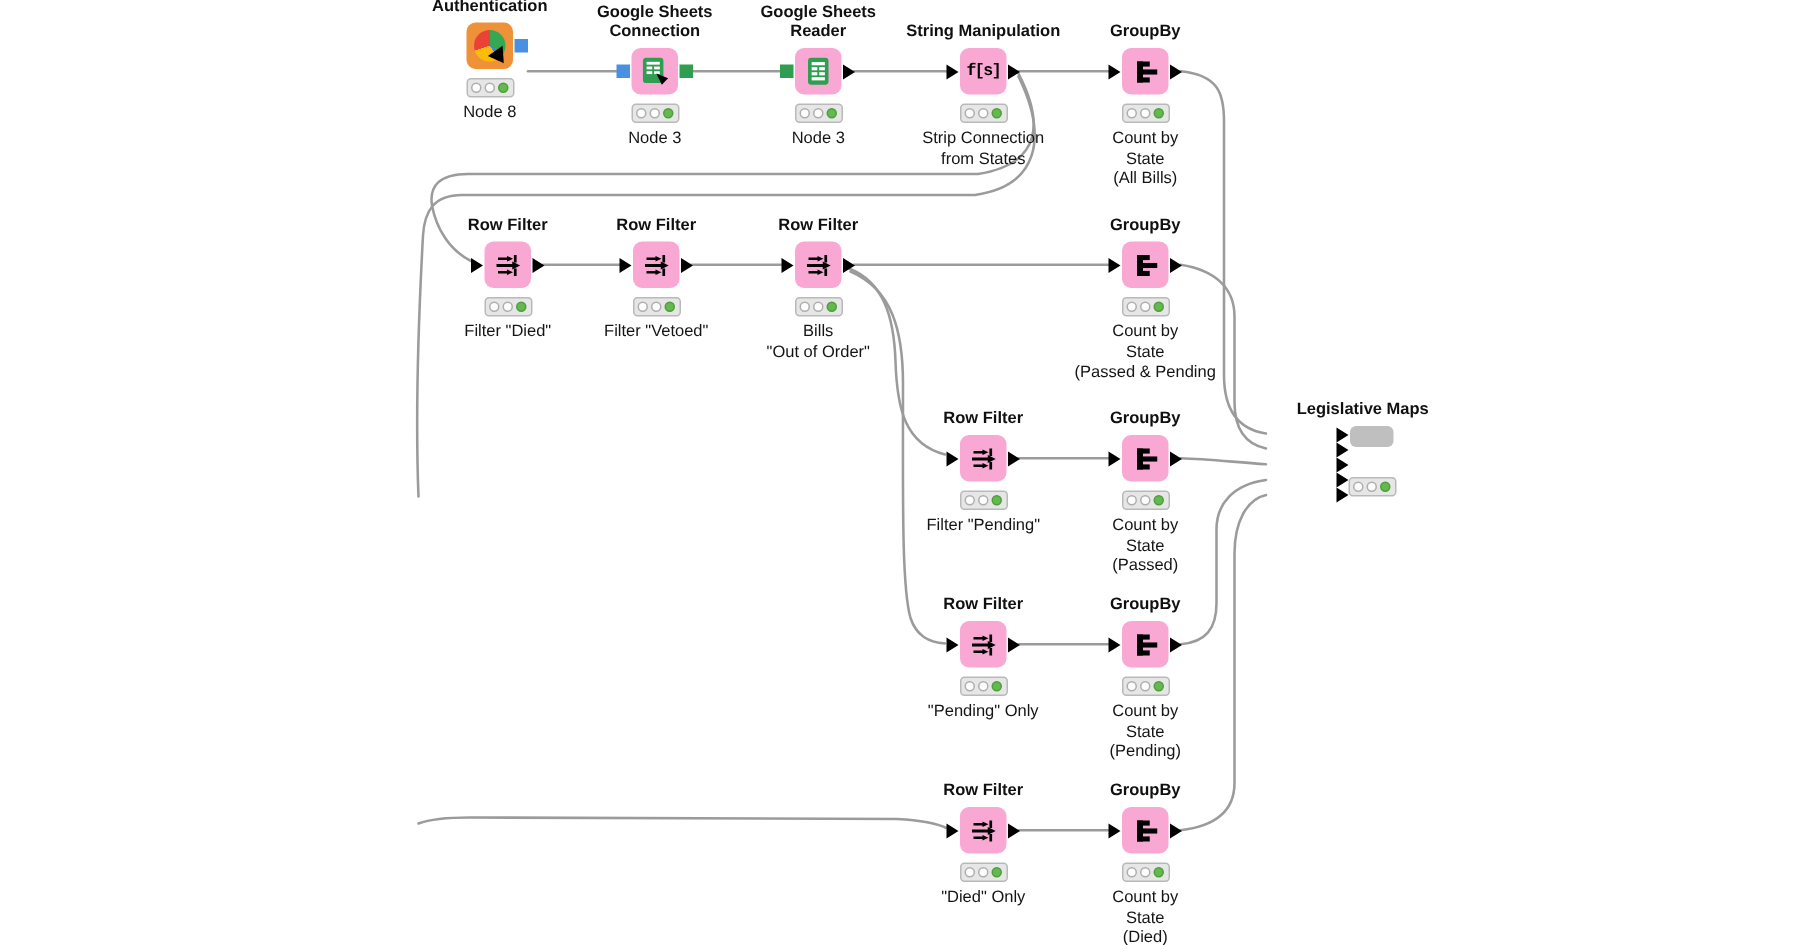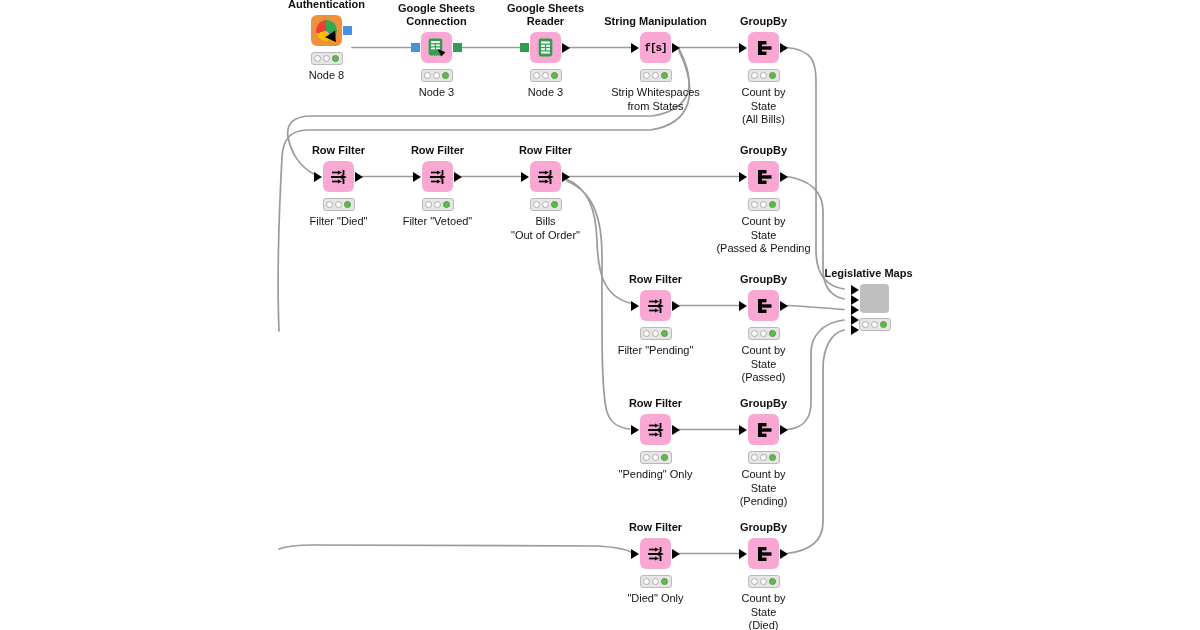--- a/index.html
+++ b/index.html
@@ -155,21 +155,21 @@
   <div class="node yellow" style="left:640px;top:32px">
     <div class="title">String Manipulation</div>
     <span class="fxtext">f[s]</span>
     <span class="port tri in"></span>
     <span class="port tri out"></span>
     <div class="status">
         <i></i>
         <i></i>
         <i class="g"></i>
       </div>
-    <div class="label">Strip Whitespaces
+    <div class="label">Strip Connection
 from States</div>
   </div>
 
   <div class="node yellow" style="left:748px;top:32px">
     <div class="title">GroupBy</div>
     <span class="icon-wrap">
       <svg width="20" height="20" viewBox="0 0 20 20">
         <rect x="4" y="3" width="4" height="14" fill="#000"></rect>
         <rect x="4" y="3" width="8.5" height="3.4" fill="#000"></rect>
         <rect x="4" y="13.6" width="8.5" height="3.4" fill="#000"></rect>
@@ -322,21 +322,21 @@
     <div class="status">
         <i></i>
         <i></i>
         <i class="g"></i>
       </div>
     <div class="label">Count by
 State
 (Passed)</div>
   </div>
 
-  <div class="node meta" style="left:860px;top:284px;width:29px;height:29px">
+  <div class="node meta" style="left:900px;top:284px;width:29px;height:14px">
     <div class="title" style="transform:translateX(-54%);">Legislative Maps</div>
     <span class="mport" style="top:1px"></span>
     <span class="mport" style="top:11px"></span>
     <span class="mport" style="top:21px"></span>
     <span class="mport" style="top:31px"></span>
     <span class="mport" style="top:41px"></span>
     <div class="status">
         <i></i>
         <i></i>
         <i class="g"></i>

